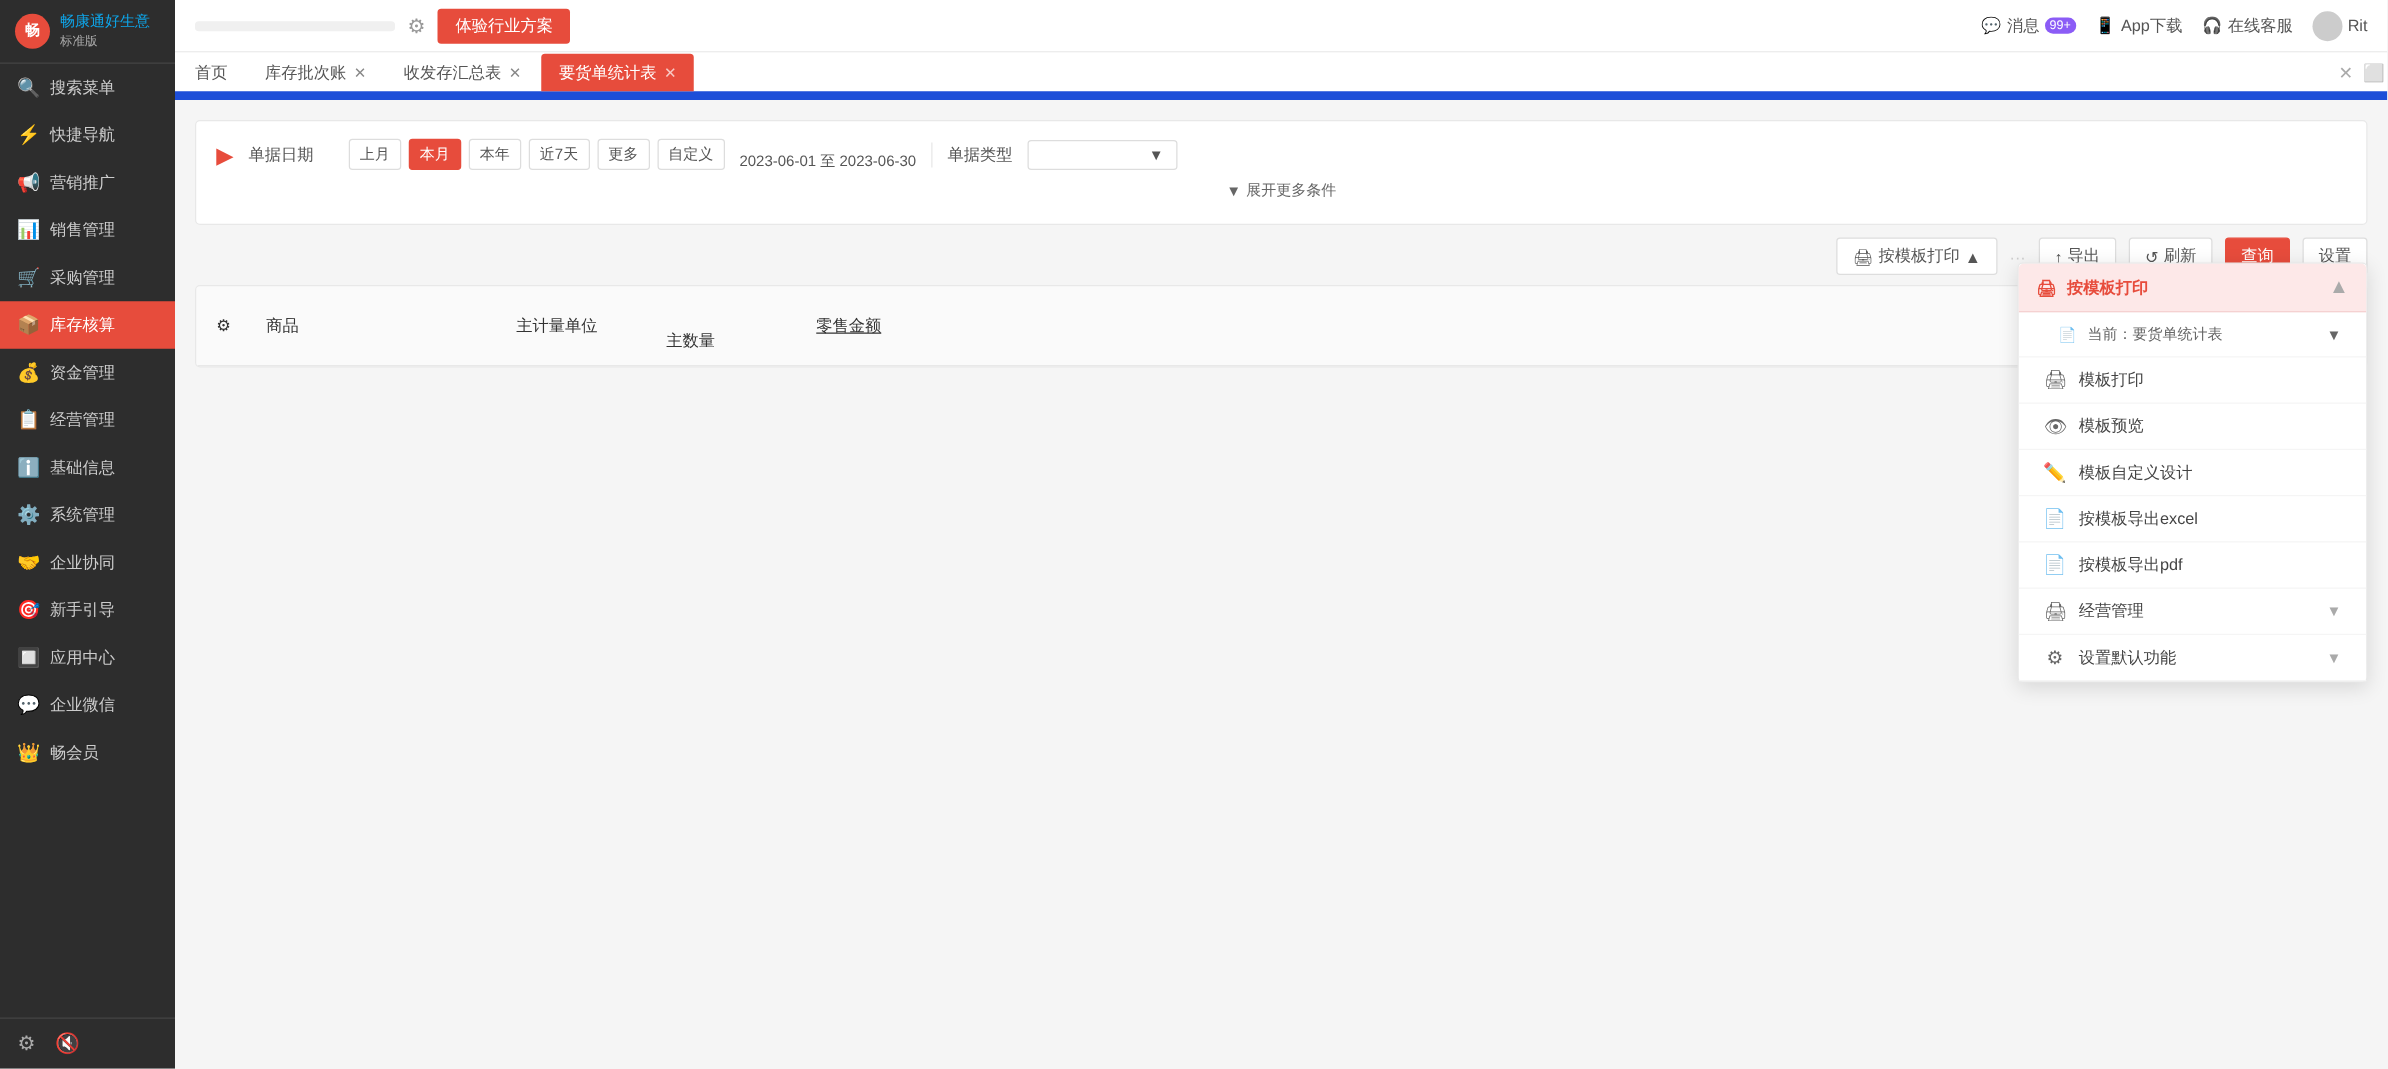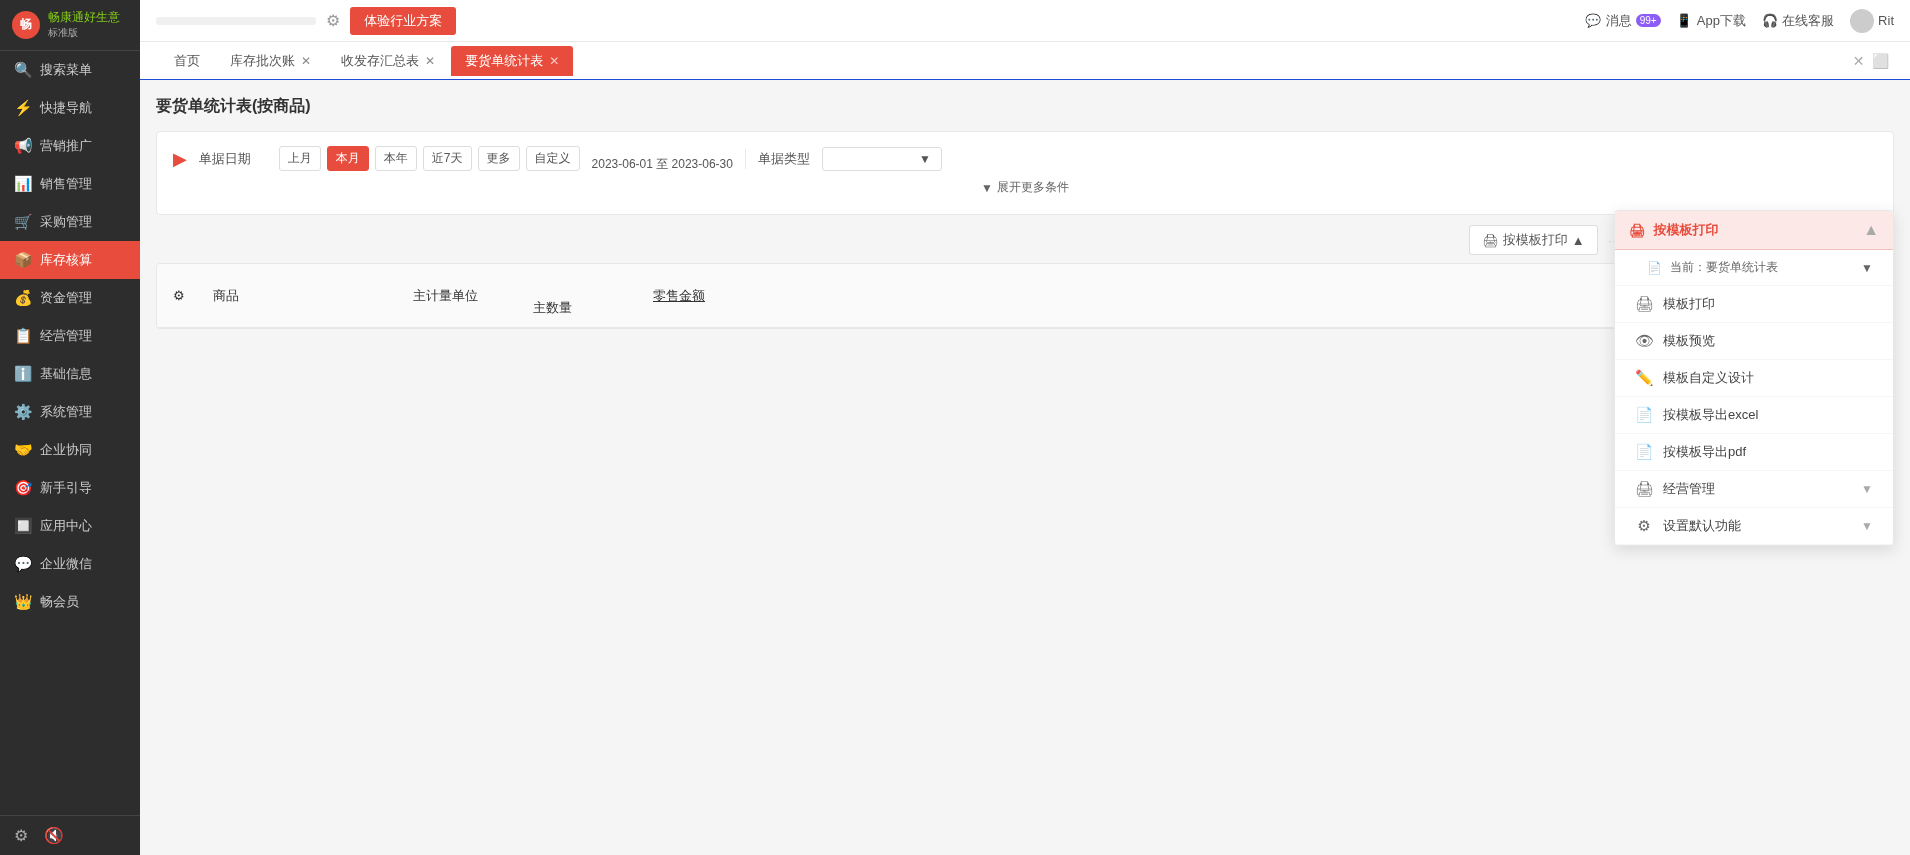--- a/index.html
+++ b/index.html
@@ -22,21 +22,21 @@
       gap: 8px;
       border-bottom: 1px solid #444;
     }
     .logo-icon {
       width: 28px; height: 28px;
       background: #e74c3c;
       border-radius: 50%;
       display: flex; align-items: center; justify-content: center;
       color: white; font-weight: bold; font-size: 12px;
     }
-    .logo-text { color: #84cc16; font-size: 12px; line-height: 1.3; }
+    .logo-text { color: #0ea5e9; font-size: 12px; line-height: 1.3; }
     .logo-badge { font-size: 10px; color: #aaa; }
     .sidebar-nav { flex: 1; overflow-y: auto; }
     .sidebar-item {
       display: flex; align-items: center; gap: 8px;
       padding: 10px 14px;
       color: #ccc; font-size: 13px; cursor: pointer;
     }
     .sidebar-item.active { background: #e74c3c; color: white; }
     .sidebar-item-icon { font-size: 15px; width: 18px; text-align: center; }
     .sidebar-footer {
@@ -74,22 +74,22 @@
       background: #8b5cf6; color: white;
       border-radius: 8px; font-size: 10px; padding: 1px 4px;
     }
     .topbar-right-item { display: flex; align-items: center; gap: 4px; cursor: pointer; }
 
     
     .tabs-bar {
       background: #fff;
       height: 38px;
       display: flex; align-items: center;
-      padding: 0 20px;
-      border-bottom: 1px solid #1d4ed8;
+      padding: 0 2px;
+      border-bottom: 7px solid #1d4ed8;
       flex-shrink: 0;
       gap: 2px;
     }
     .tab {
       padding: 6px 14px; font-size: 13px;
       cursor: pointer; border-radius: 3px 3px 0 0;
       display: flex; align-items: center; gap: 6px;
       color: #555;
     }
     .tab.active { background: #e74c3c; color: white; }
@@ -360,21 +360,20 @@
       <span>要货单统计表</span>
       <span class="tab-close">✕</span>
     </div>
     <div class="tabs-right">
       <span>✕</span>
       <span>⬜</span>
     </div>
   </div>
 
   <div class="content">
-    <div class="page-title">要货单统计表(按商品)</div>
 
     <div class="filter-area">
       <div class="filter-row">
 
         <span style="color:#e74c3c;font-size:18px;cursor:pointer;">▶</span>
 
         <span class="filter-label">单据日期</span>
 
         <div class="date-options">
           <button class="date-btn">上月</button>

